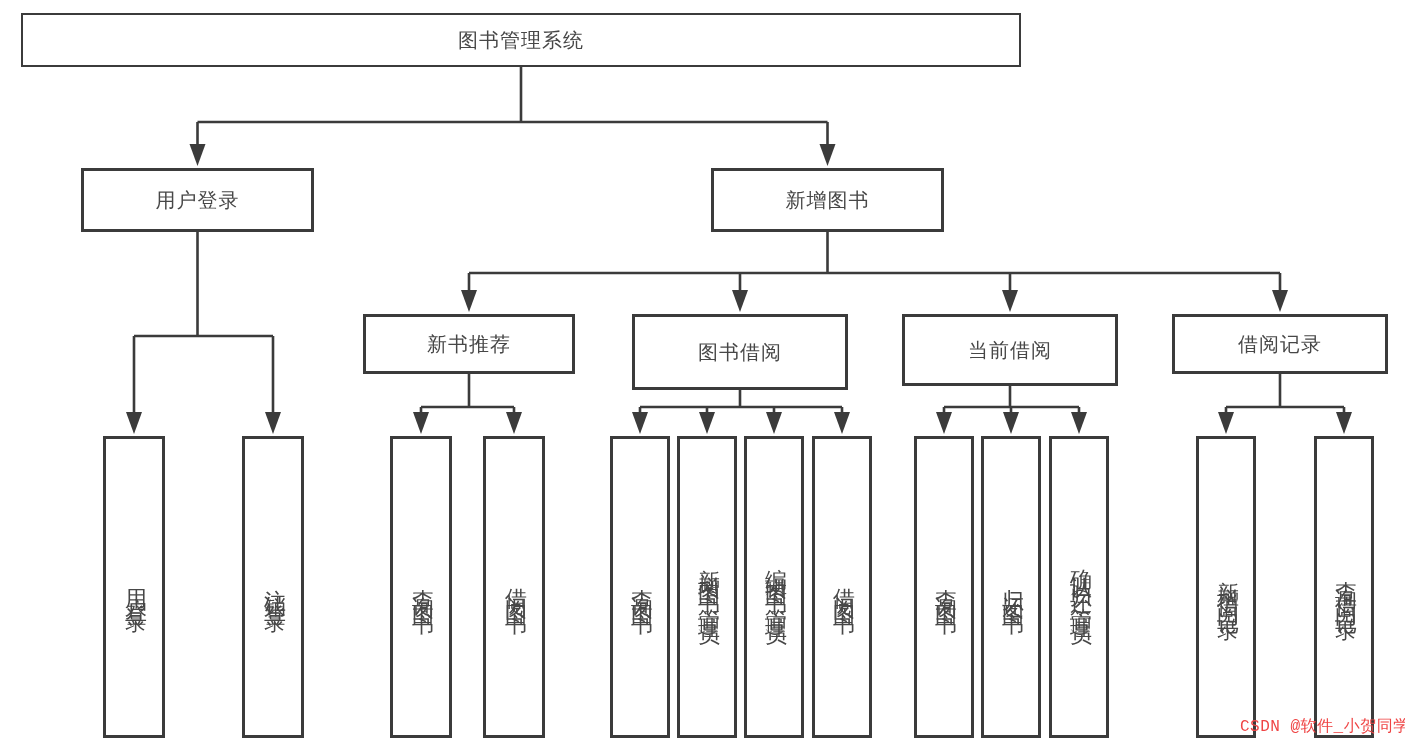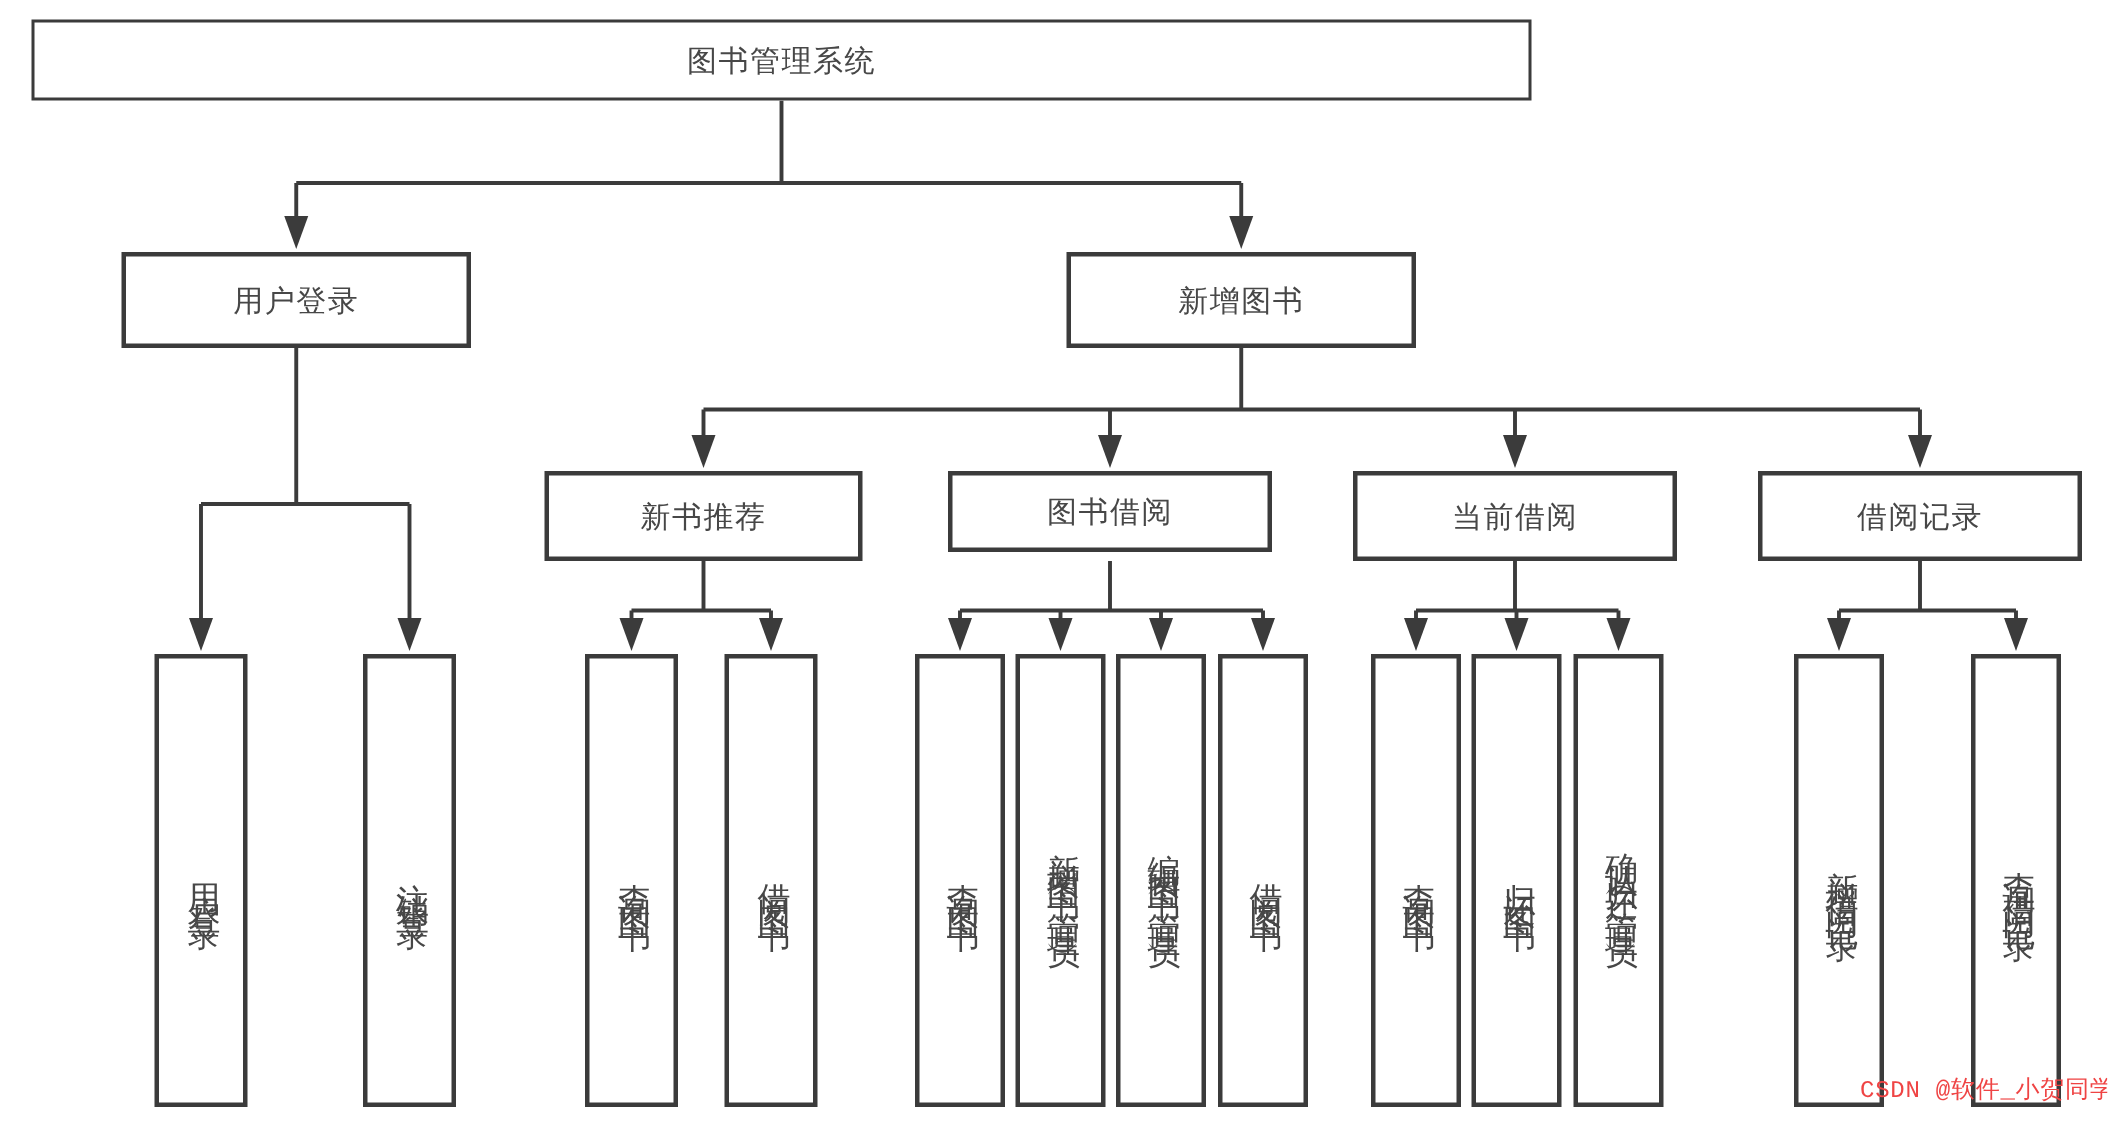--- a/index.html
+++ b/index.html
@@ -105,24 +105,24 @@
   <div class="box h" style="left:81px;top:168px;width:233px;height:64px;">
     <span>用户登录</span>
   </div>
   <div class="box h" style="left:711px;top:168px;width:233px;height:64px;">
     <span>新增图书</span>
   </div>
 
   <div class="box h" style="left:363px;top:314px;width:212px;height:60px;text-align:right;">
     <span>新书推荐</span>
   </div>
-  <div class="box h" style="left:632px;top:314px;width:216px;height:54px;">
+  <div class="box h" style="left:632px;top:314px;width:216px;height:76px;">
     <span>图书借阅</span>
   </div>
-  <div class="box h" style="left:902px;top:314px;width:216px;height:60px;">
+  <div class="box h" style="left:902px;top:314px;width:216px;height:72px;">
     <span>当前借阅</span>
   </div>
   <div class="box h" style="left:1172px;top:314px;width:216px;height:60px;">
     <span>借阅记录</span>
   </div>
 
   <div class="box v" style="left:103px;top:436px;width:62px;height:302px;">
     <span>用户登录</span>
   </div>
   <div class="box v" style="left:242px;top:436px;width:62px;height:302px;">

